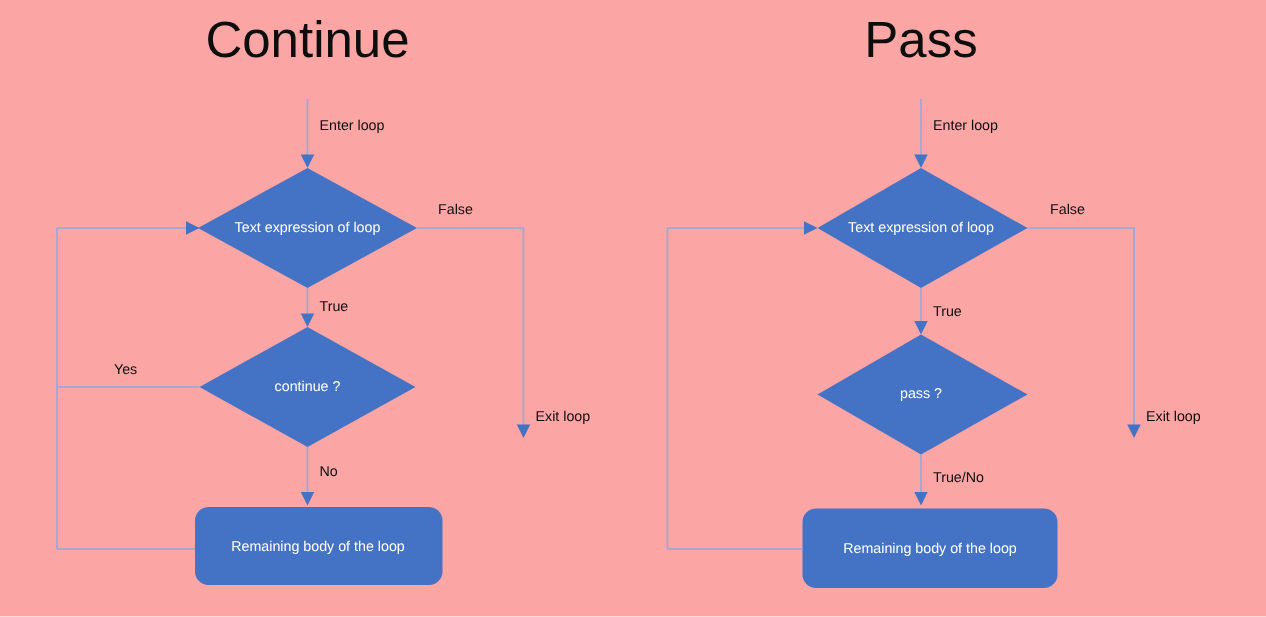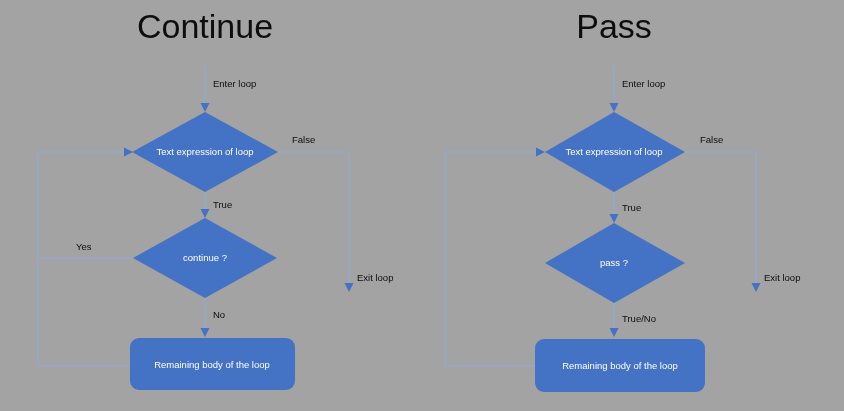--- a/index.html
+++ b/index.html
@@ -10,21 +10,21 @@
   body {
     width: 844px;
     height: 411px;
     font-family: "Liberation Sans", sans-serif;
     overflow: hidden;
   }
   #canvas {
     position: relative;
     width: 844px;
     height: 411px;
-    background: #a3a3a3;
+    background: #fca5a5;
   }
   svg.flow {
     position: absolute;
     top: 0;
     left: 0;
     width: 844px;
     height: 411px;
   }
   .title-text {
     font-family: "Liberation Sans", sans-serif;

